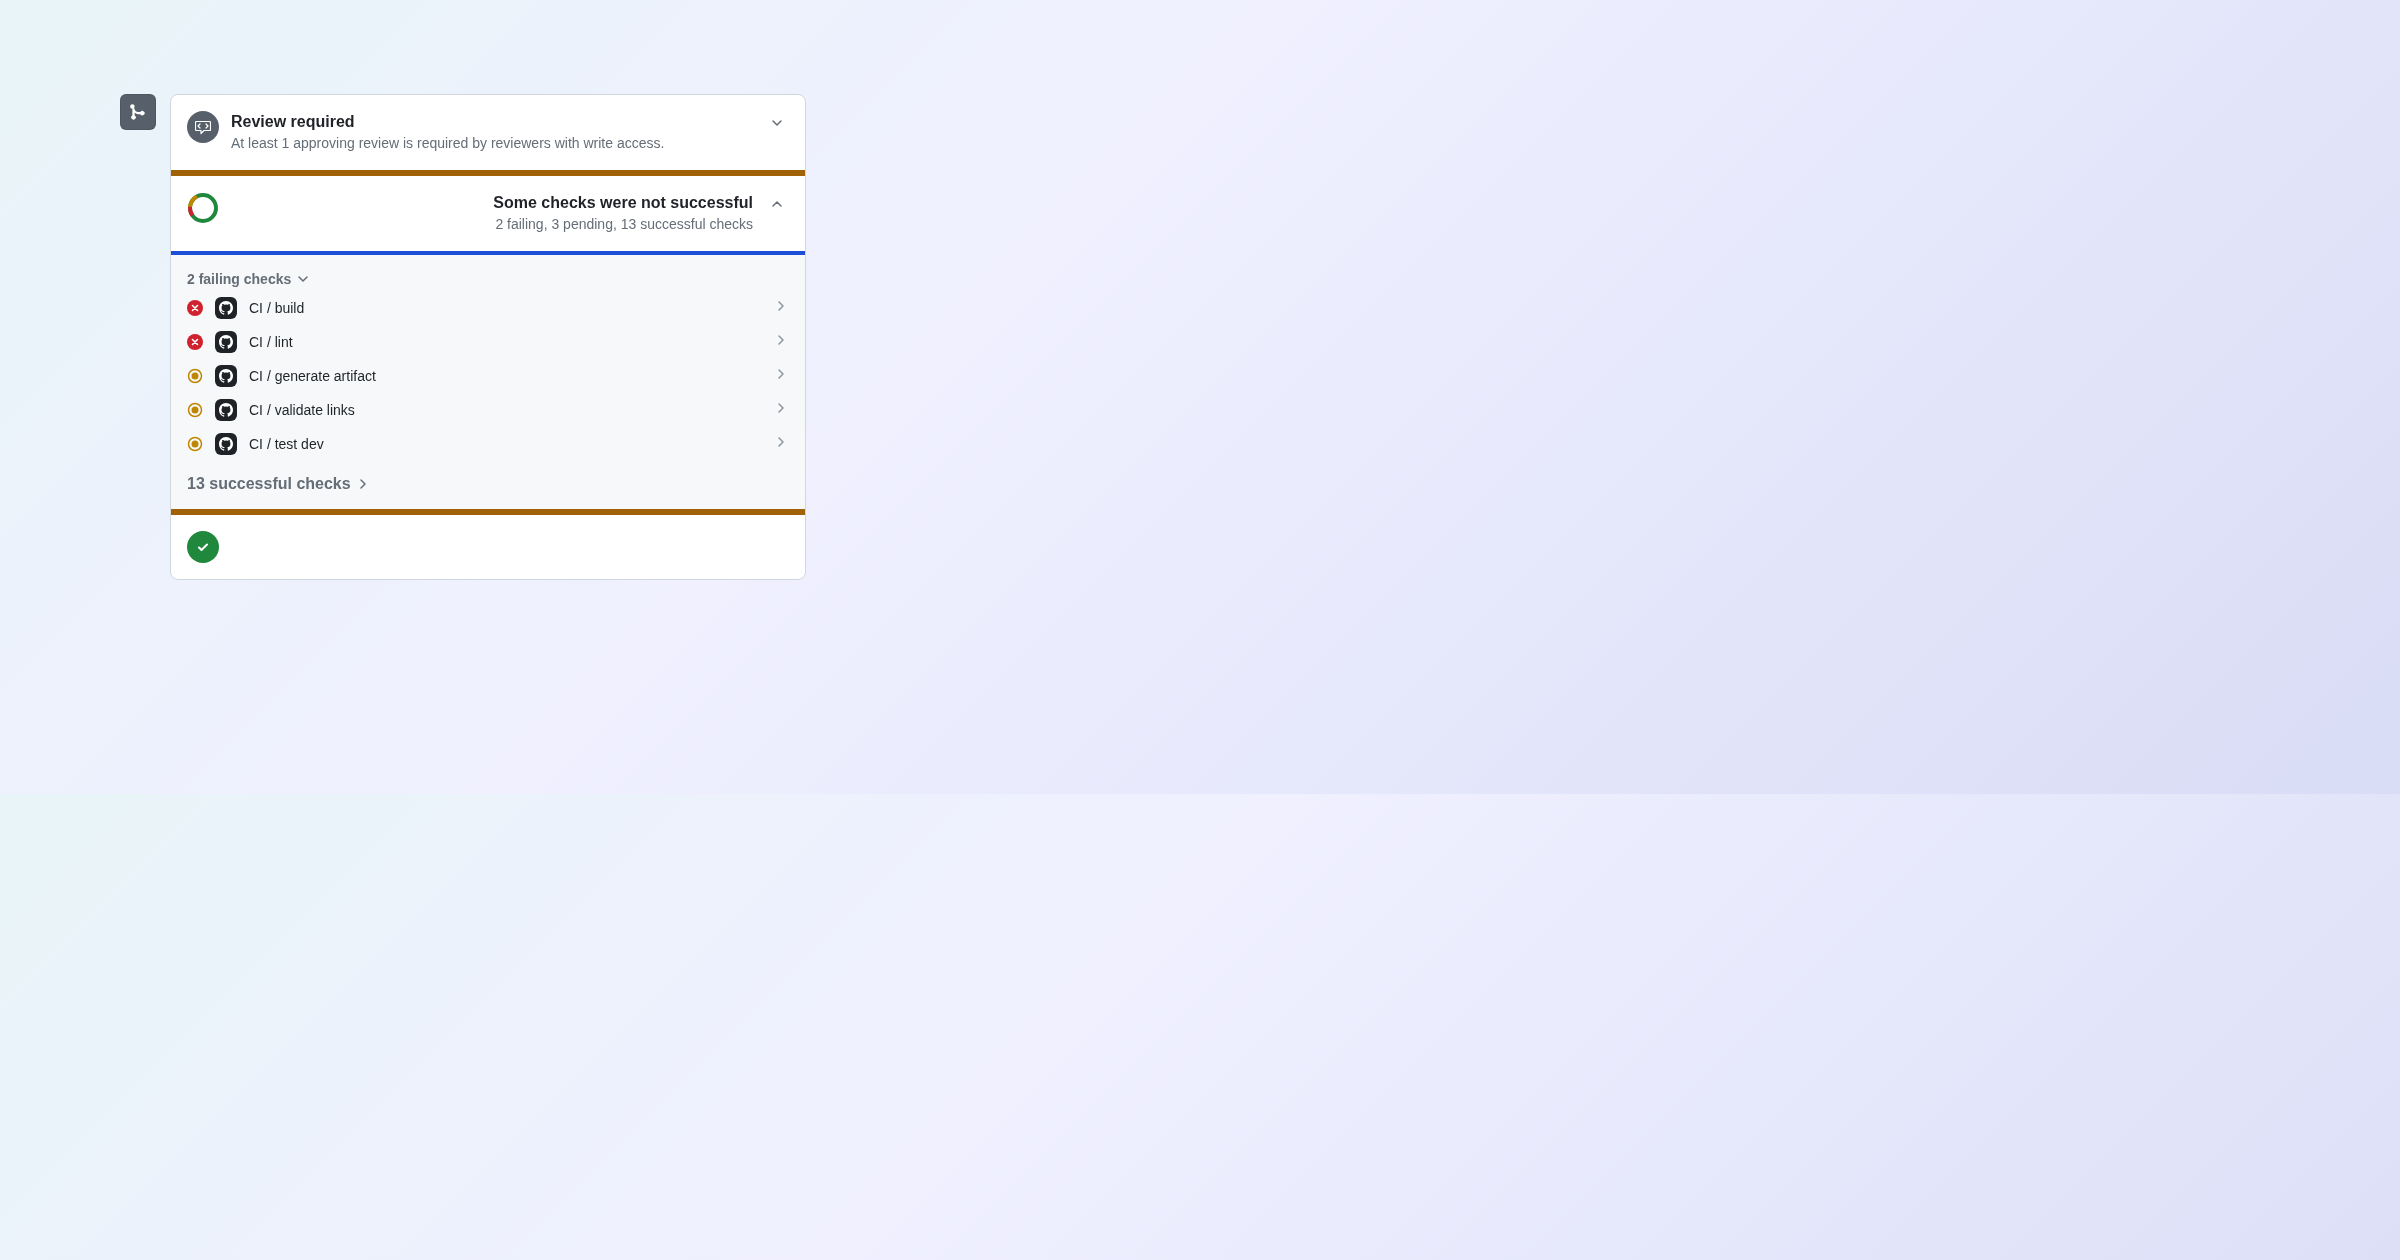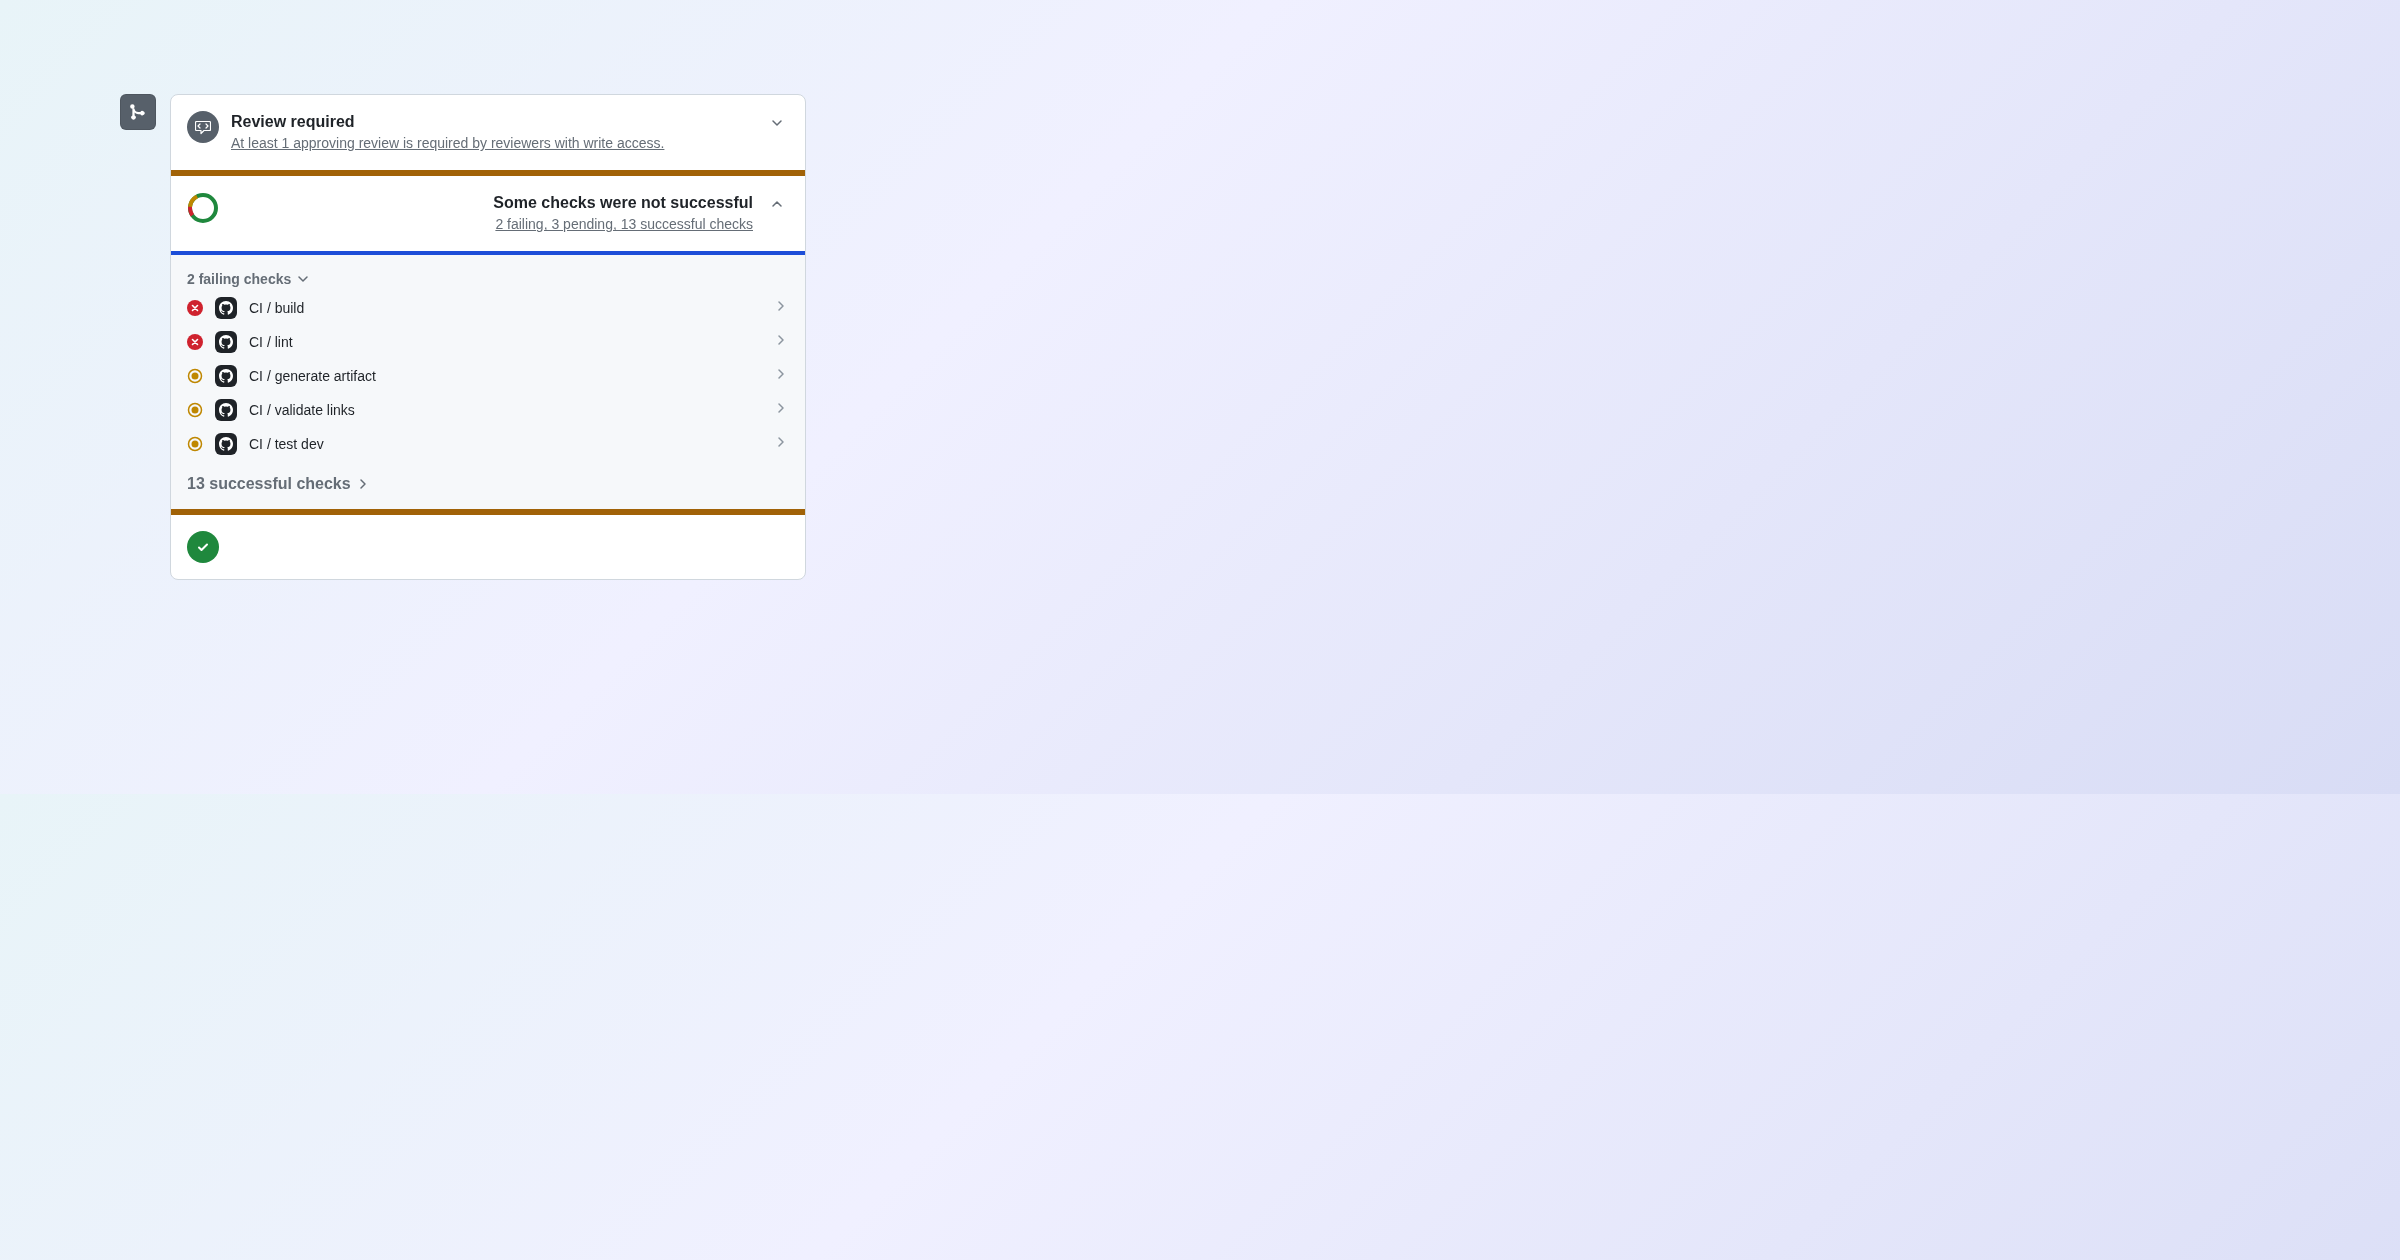--- a/index.html
+++ b/index.html
@@ -51,21 +51,21 @@
   height: 32px;
   flex-shrink: 0;
   display: flex;
   align-items: center;
   justify-content: center;
 }
 .section-icon.gray { background: #57606a; border-radius: 50%; }
 .section-icon.green { background: #1f883d; border-radius: 50%; }
 .section-text { flex: 1; }
 .section-title { font-size: 16px; font-weight: 600; color: #1f2328; line-height: 1.4; }
-.section-sub { font-size: 14px; color: #656d76; line-height: 1.4; margin-top: 1px; text-decoration: underline; }
+.section-sub { font-size: 14px; color: #656d76; line-height: 1.4; margin-top: 1px; }
 .chev-btn {
   width: 24px; height: 24px;
   display: flex; align-items: center; justify-content: center;
   color: #656d76; cursor: pointer;
 }
 .checks-body {
   background: #f6f8fa;
   border-top: 4px solid #1d4ed8;
   padding: 8px 0 12px;
 }

